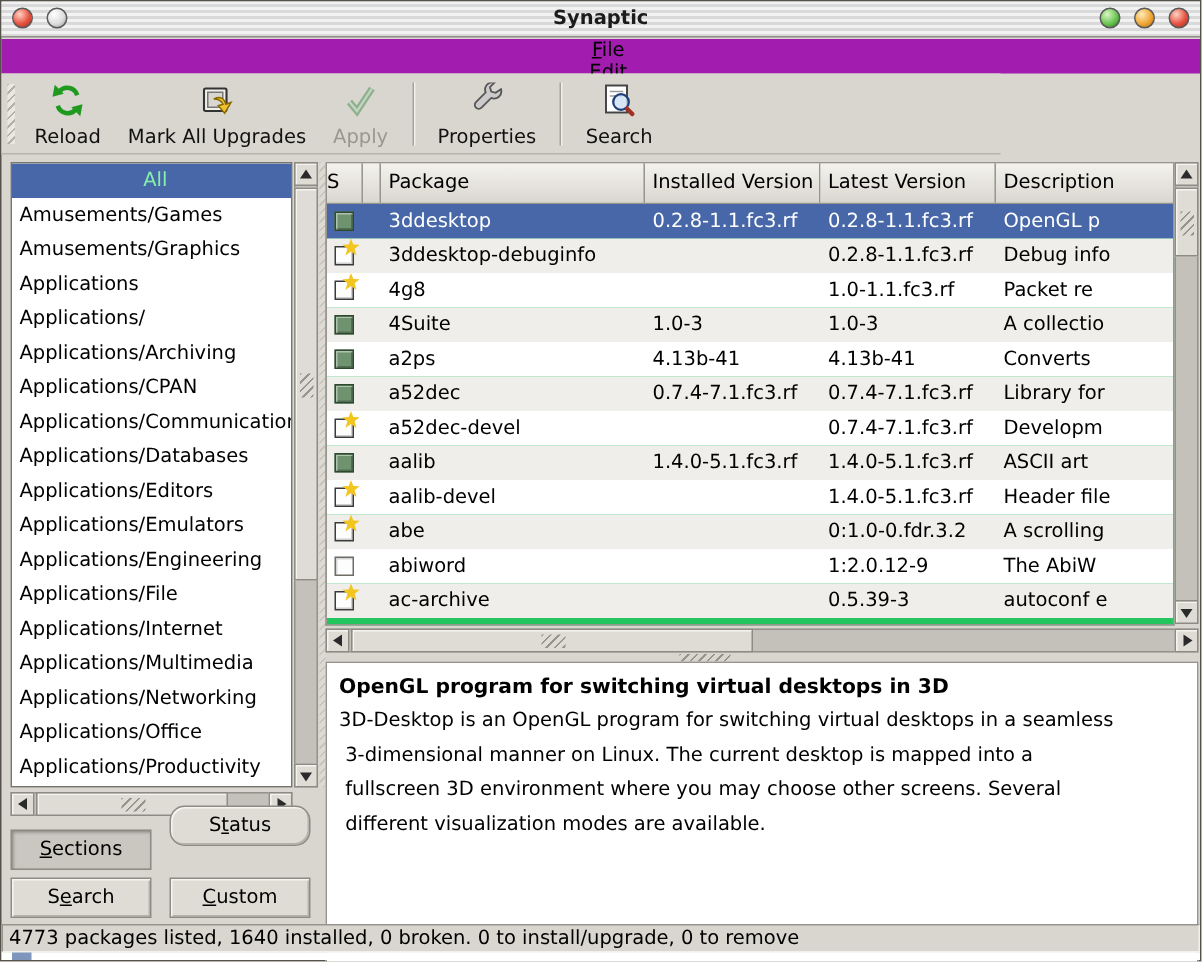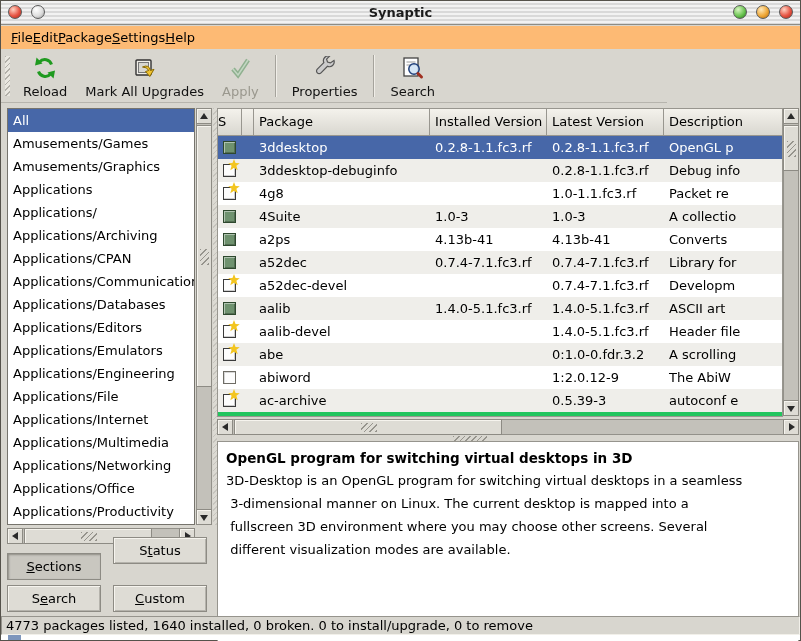--- a/index.html
+++ b/index.html
@@ -15,21 +15,21 @@
   .tb-right { position:absolute; right:7px; top:4px; display:flex; gap:9px; }
   .wbtn { width:14px; height:14px; border-radius:50%; border:1px solid #5a5a5a; }
   .wb-red   { background:radial-gradient(circle at 35% 30%, #ffd2c2, #e65443 55%, #a82616); }
   .wb-grey  { background:radial-gradient(circle at 35% 30%, #ffffff, #dedede 55%, #9a9a9a); }
   .wb-green { background:radial-gradient(circle at 35% 30%, #d9f6c2, #6cc553 55%, #227a14); }
   .wb-orange{ background:radial-gradient(circle at 35% 30%, #ffe9ba, #efa838 55%, #b56a0a); }
   .title { position:absolute; left:0; right:0; top:4px; text-align:center; font-weight:bold; color:#1c1c1c; }
 
   
   .menubar { position:absolute; left:0; top:25px; width:799px; height:23px; display:flex;
-    align-items:center; padding-left:10px; background:#fdba74; }
+    align-items:center; padding-left:10px; background:#a21caf;flex-direction:column; }
   .menu-item { white-space:nowrap; cursor:default; }
 
   
   .toolbar { position:absolute; left:0; top:48px; width:666px; height:54px; background:#d8d6cf;
     border-bottom:1px solid #b6b4ad; display:flex; align-items:center; padding-left:13px; }
   .tool-handle { position:absolute; left:4px; top:7px; width:5px; height:40px;
     background:repeating-linear-gradient(135deg,#b2b0a9 0 1px,#e9e7e0 1px 4px); }
   .tool-btn { display:flex; flex-direction:column; align-items:center; justify-content:flex-end;
     height:50px; padding:2px 9px; gap:1px; }
   .tool-btn .lbl { color:#111; white-space:nowrap; }
@@ -46,21 +46,21 @@
   .tri { width:0; height:0; position:absolute; }
   .tri-up   { left:3px; top:4px;  border:4px solid transparent; border-bottom:6px solid #2a2a2a; border-top:0; }
   .tri-down { left:3px; top:5px;  border:4px solid transparent; border-top:6px solid #2a2a2a; border-bottom:0; }
   .tri-left { left:4px; top:3px;  border:4px solid transparent; border-right:6px solid #2a2a2a; border-left:0; }
   .tri-right{ left:5px; top:3px;  border:4px solid transparent; border-left:6px solid #2a2a2a; border-right:0; }
 
   
   .listbox { position:absolute; left:6px; top:107px; width:188px; height:417px; background:#fff;
     border:1px solid #76746d; overflow:hidden; }
   .cat { height:23px; line-height:23px; padding-left:5px; white-space:nowrap; color:#000; cursor:default; }
-  .cat.selected { background:var(--sel-color); color:#ffffff; }
+  .cat.selected { background:var(--sel-color); color:#86efac;text-align:center; }
   .vsplit { position:absolute; left:212px; top:107px; width:4px; height:417px;
     background:repeating-linear-gradient(135deg,#c6c4bd 0 1px,#dcdad3 1px 4px); }
 
   .side-btn { position:absolute; width:94px; height:27px; background:#dedcd5; border:1px solid #8d8b84;
     box-shadow:inset 1px 1px 0 #f6f4ee, inset -1px -1px 0 #b5b3ac; text-align:center; line-height:25px; cursor:default; }
   .side-btn.active { background:#c9c7c0; box-shadow:inset 1px 1px 2px #8f8d86; }
 
   
   .thead { position:absolute; left:216px; top:107px; width:566px; height:28px; display:flex;
     border:1px solid #98968f; }
@@ -231,21 +231,21 @@
       <span class="tri tri-left"></span>
     </div>
   <div class="thumb" style="left:23px; top:527px; width:128px; height:16px;">
     <div class="grip-seg" style="left:56px; top:3px; width:16px; height:9px; position:absolute;"></div>
   </div>
   <div class="sbtn" style="left:178px; top:527px; width:16px; height:16px;">
       <span class="tri tri-right"></span>
     </div>
 
   <div class="side-btn active" style="left:6px; top:552px;"><u>S</u><span>e</span><span>c</span><span>t</span><span>i</span><span>o</span><span>n</span><span>s</span></div>
-  <div class="side-btn" style="left:112px; top:536px;"><span>S</span><u>t</u><span>a</span><span>t</span><span>u</span><span>s</span></div>
+  <div class="side-btn" style="left:112px; top:536px;border-radius:10px;"><span>S</span><u>t</u><span>a</span><span>t</span><span>u</span><span>s</span></div>
   <div class="side-btn" style="left:6px; top:584px;"><span>S</span><u>e</u><span>a</span><span>r</span><span>c</span><span>h</span></div>
   <div class="side-btn" style="left:112px; top:584px;"><u>C</u><span>u</span><span>s</span><span>t</span><span>o</span><span>m</span></div>
 
   <div class="thead">
     <div class="th c0">S</div>
     <div class="th c1"></div>
     <div class="th c2">Package</div>
     <div class="th c3">Installed Version</div>
     <div class="th c4">Latest Version</div>
     <div class="th c5">Description</div>

